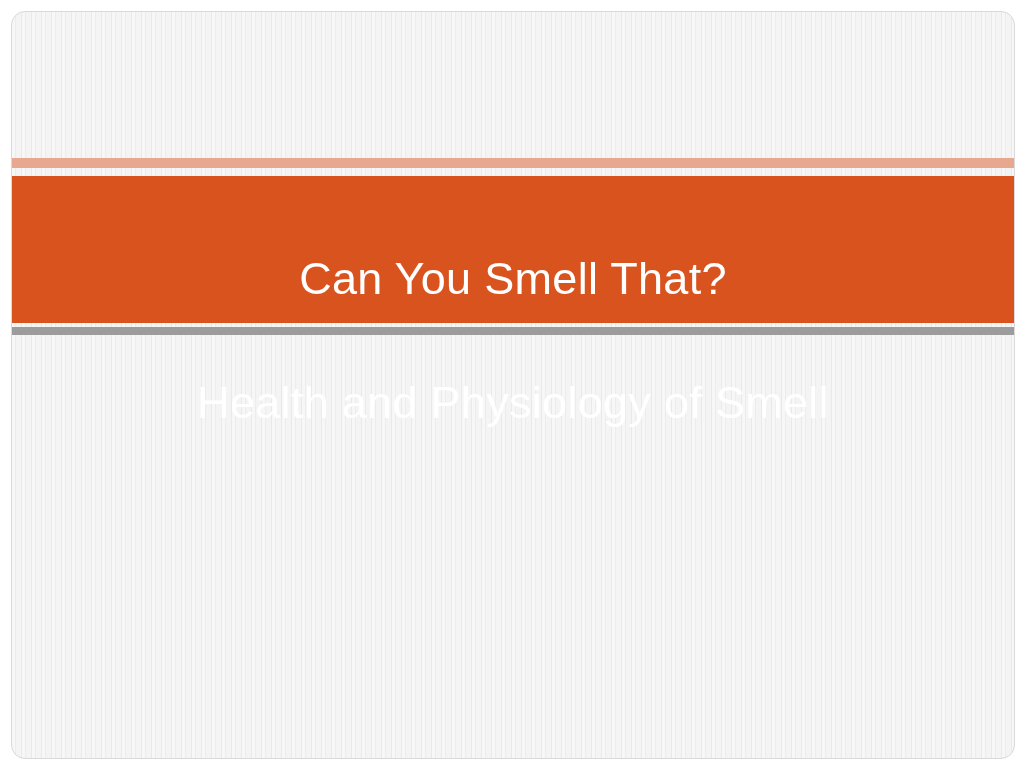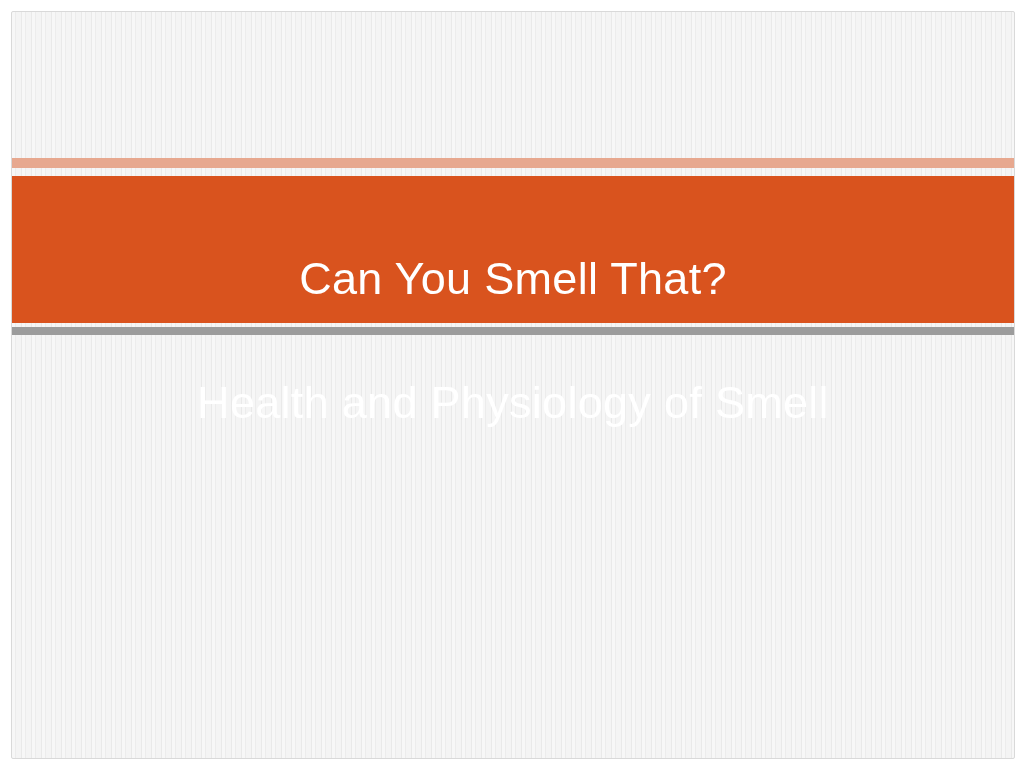--- a/index.html
+++ b/index.html
@@ -16,21 +16,21 @@
     font-family: "Liberation Sans", sans-serif;
   }
   
   .slide {
     position: absolute;
     left: 11px;
     top: 11px;
     width: 1002px;
     height: 746px;
     border: 1px solid #d9d9d9;
-    border-radius: 2px;
+    border-radius: 14px;
     background:
       repeating-linear-gradient(
         to right,
         #f7f7f7 0px, #f7f7f7 3px,
         #ececec 3px, #ececec 4px,
         #f4f4f4 4px, #f4f4f4 9px,
         #e9e9e9 9px, #e9e9e9 10px
       );
     overflow: hidden;
   }

